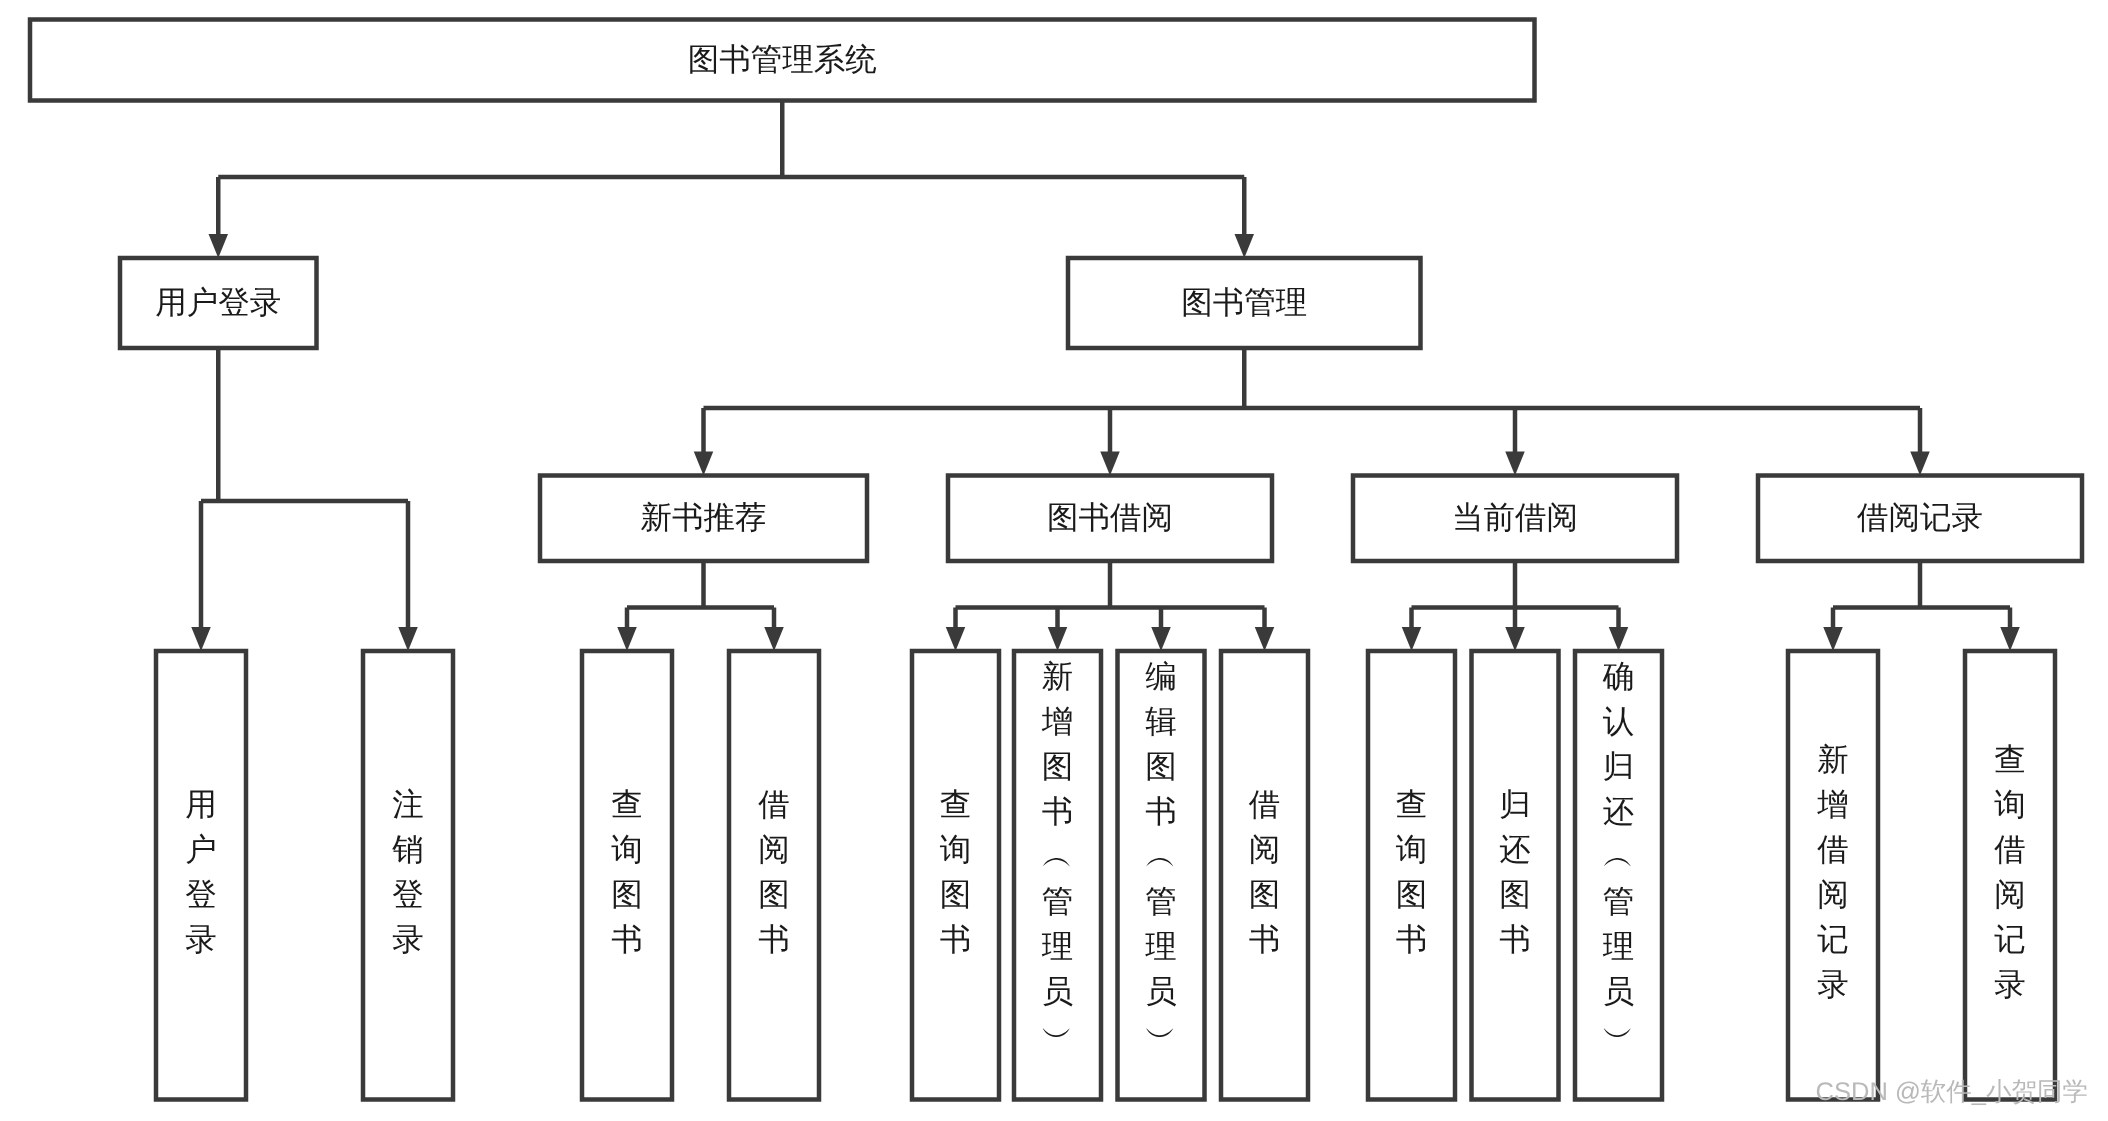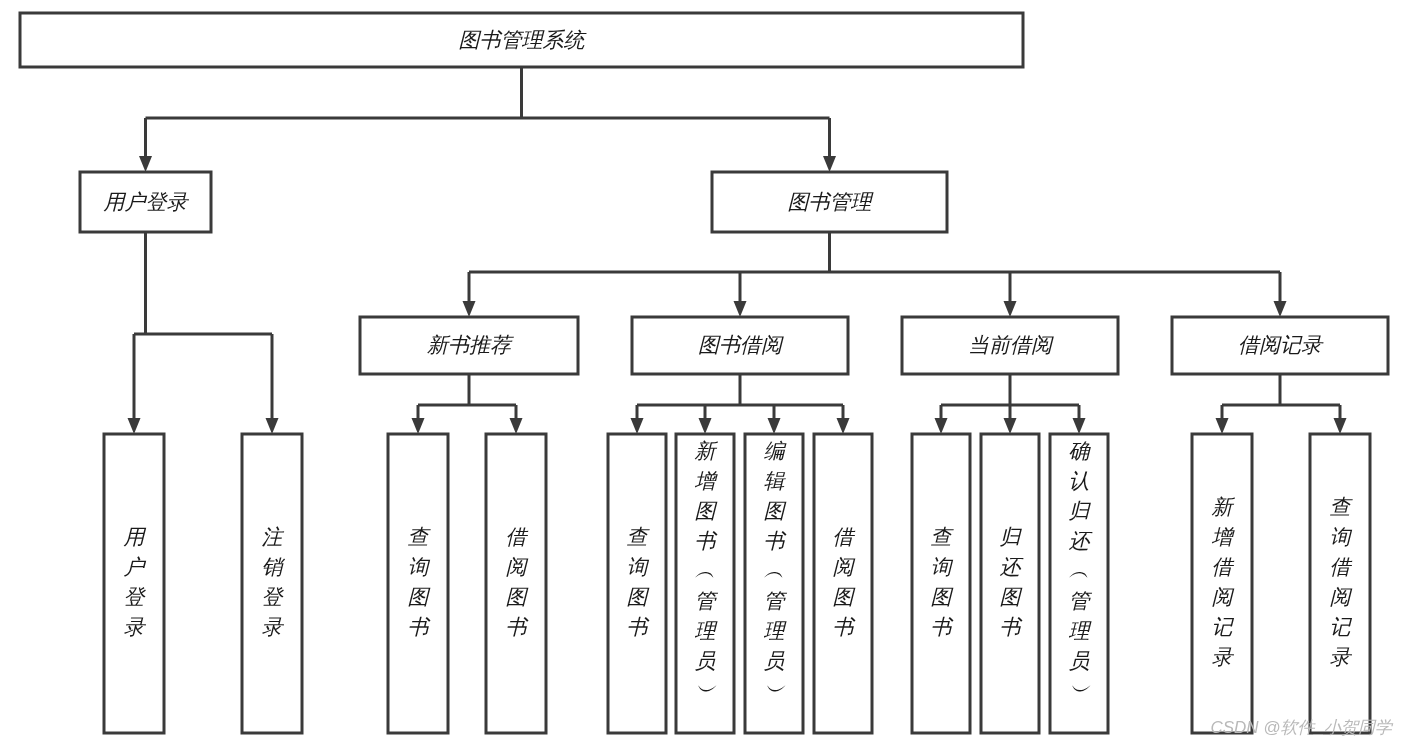--- a/index.html
+++ b/index.html
@@ -15,21 +15,20 @@
     overflow: hidden;
     font-family: "Liberation Sans", "DejaVu Sans", sans-serif;
     color: #1a1a1a;
   }
   #diagram-root {
     position: absolute;
     left: 0;
     top: 0;
     width: 1405px;
     height: 747px;
-    font-style: italic;
   }
   svg.diagram-canvas {
     display: block;
     width: 1405px;
     height: 747px;
   }
   .node-box {
     fill: #ffffff;
     stroke: #3a3a3a;
     stroke-width: 3;

